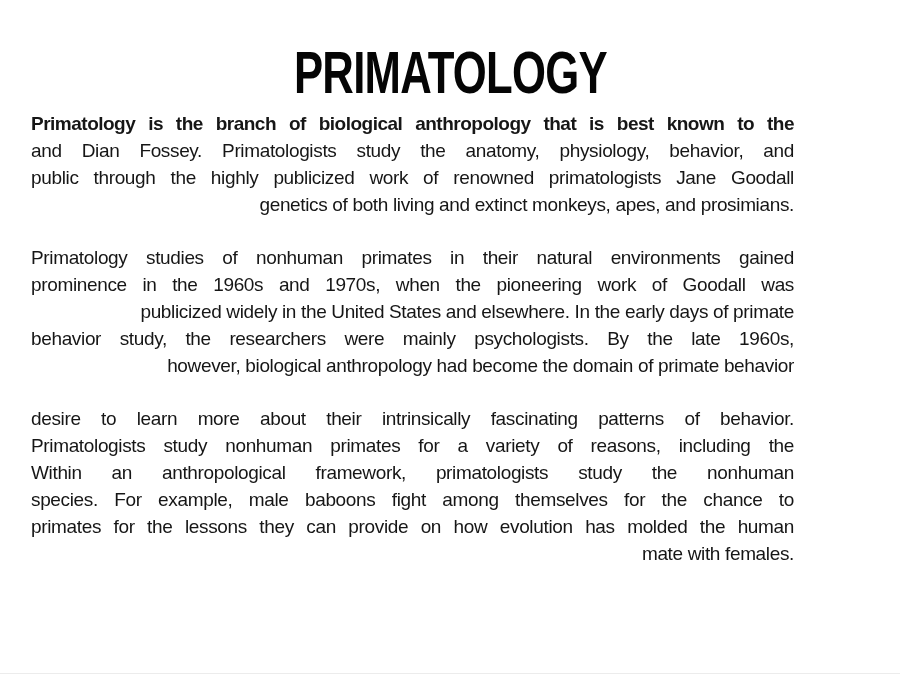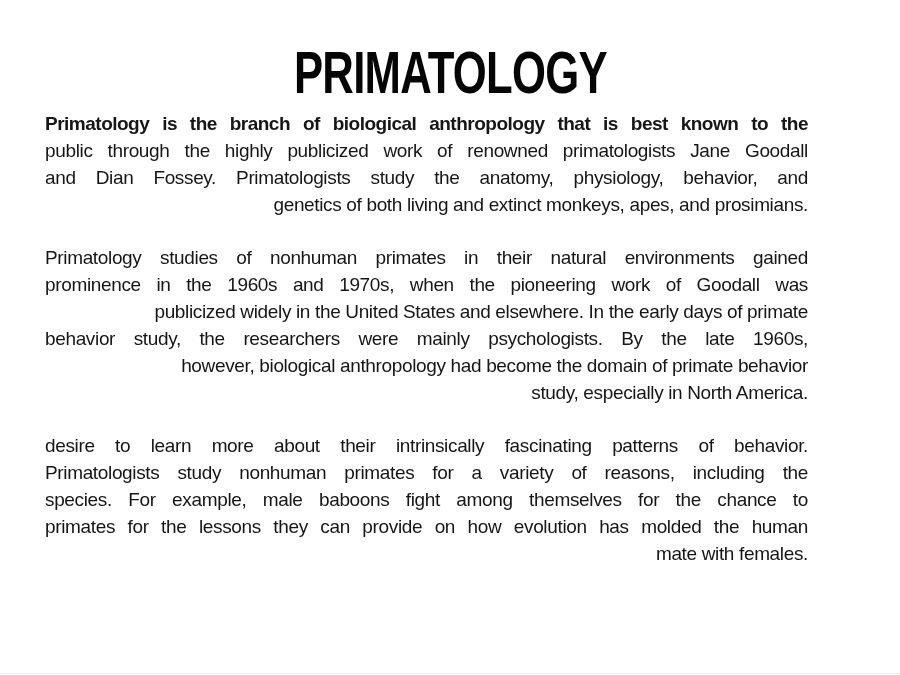--- a/index.html
+++ b/index.html
@@ -21,21 +21,21 @@
     display: inline-block;
     font-weight: bold;
     font-size: 59px;
     line-height: 62px;
     letter-spacing: -1px;
     color: #050505;
     transform: scaleX(0.74);
     transform-origin: 50% 50%;
   }
   .body-text {
-    margin: 4px 37px 0 45px;
+    margin: 4px 37px 0 31px;
     width: 763px;
     font-size: 19px;
     line-height: 27px;
     letter-spacing: -0.35px;
     color: #161616;
   }
   .para { margin: 0 0 26px 0; }
   .para:last-child { margin-bottom: 0; }
   .ln { min-height: 27px; text-align: right; }
   .ln.just { text-align: justify; text-align-last: justify; }
@@ -55,37 +55,37 @@
 <div class="slide">
 
   <div class="title-wrap">
     <span class="title-text">PRIMATOLOGY</span>
   </div>
 
   <div class="body-text">
 
     <div class="para">
       <div class="ln just bold">Primatology is the branch of biological anthropology that is best known to the</div>
+      <div class="ln just">and Dian Fossey. Primatologists study the anatomy, physiology, behavior, and</div>
       <div class="ln just">public through the highly publicized work of renowned primatologists Jane Goodall</div>
-      <div class="ln just">and Dian Fossey. Primatologists study the anatomy, physiology, behavior, and</div>
       <div class="ln">genetics of both living and extinct monkeys, apes, and prosimians.</div>
     </div>
 
     <div class="para">
       <div class="ln just">Primatology studies of nonhuman primates in their natural environments gained</div>
       <div class="ln just">prominence in the 1960s and 1970s, when the pioneering work of Goodall was</div>
       <div class="ln">publicized widely in the United States and elsewhere. In the early days of primate</div>
       <div class="ln just">behavior study, the researchers were mainly psychologists. By the late 1960s,</div>
       <div class="ln">however, biological anthropology had become the domain of primate behavior</div>
-      <div class="ln">study, especially in North America.</div>
     </div>
 
     <div class="para">
       <div class="ln just">desire to learn more about their intrinsically fascinating patterns of behavior.</div>
       <div class="ln just">Primatologists study nonhuman primates for a variety of reasons, including the</div>
+      <div class="ln just">Within an anthropological framework, primatologists study the nonhuman</div>
       <div class="ln just">species. For example, male baboons fight among themselves for the chance to</div>
       <div class="ln just">primates for the lessons they can provide on how evolution has molded the human</div>
       <div class="ln">mate with females.</div>
     </div>
 
   </div>
 
   <div class="bottom-edge"></div>
 
 </div>

